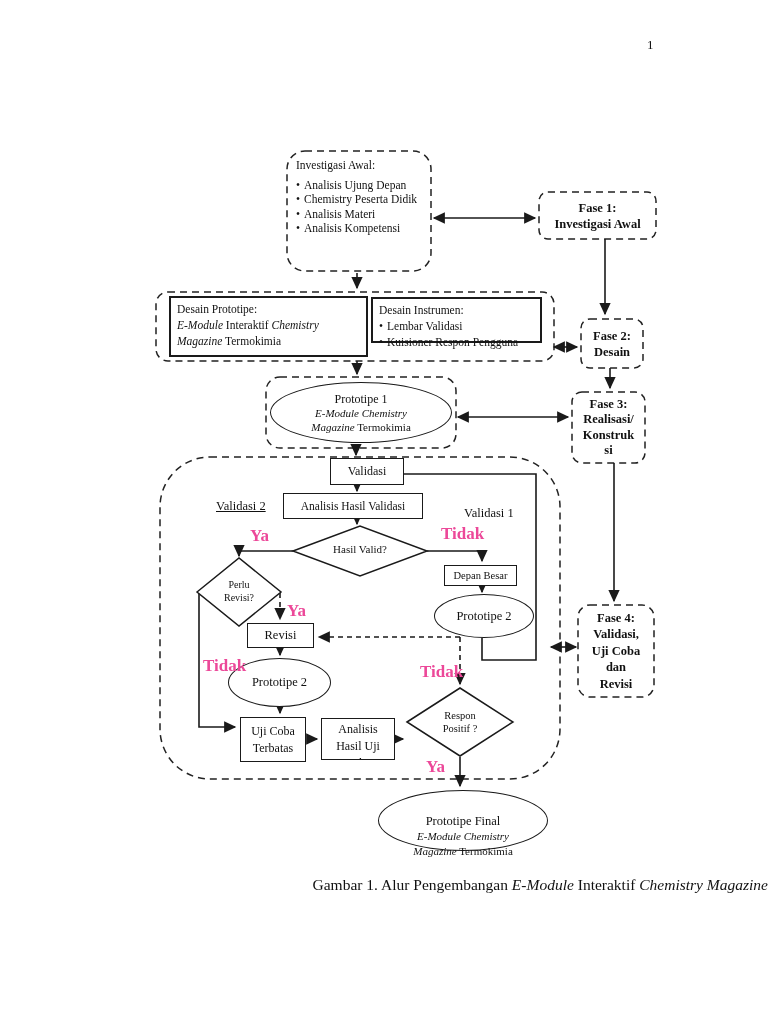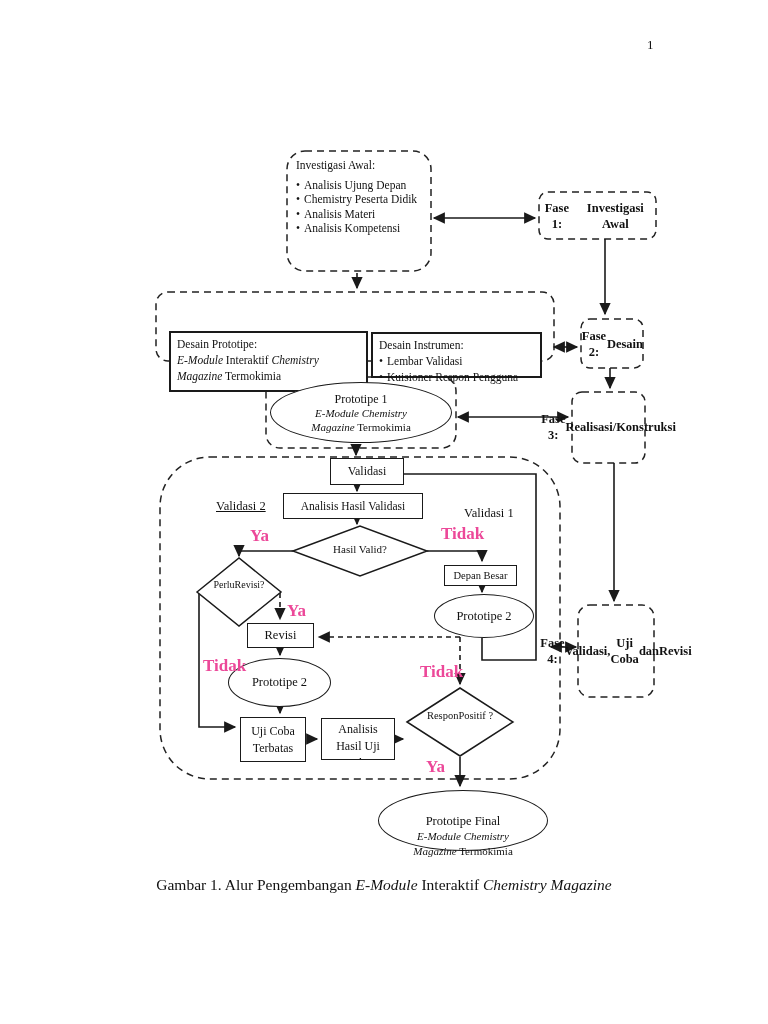--- a/index.html
+++ b/index.html
@@ -3,35 +3,35 @@
 <meta charset="utf-8">
 <style>
   html,body{margin:0;padding:0;background:#ffffff;}
   body{width:768px;height:1024px;overflow:hidden;position:relative;
        font-family:"Liberation Serif", serif;color:#111;}
   #page{position:absolute;left:0;top:0;width:768px;height:1024px;background:#fff;}
   .abs{position:absolute;box-sizing:border-box;}
   svg{position:absolute;left:0;top:0;}
   
   .box{position:absolute;box-sizing:border-box;background:#fff;border:1.6px solid #1a1a1a;}
-  .thick{border-width:2px;margin-top:35px;}
+  .thick{border-width:2px;}
   .ellipse{position:absolute;box-sizing:border-box;background:#fff;border:1.5px solid #1a1a1a;
            border-radius:50%;display:flex;flex-direction:column;justify-content:center;
            align-items:center;text-align:center;}
   .center{display:flex;flex-direction:column;justify-content:center;align-items:center;text-align:center;}
   
   .ghost{position:absolute;box-sizing:border-box;background:transparent;display:flex;
-         flex-direction:row;justify-content:center;align-items:center;text-align:center;}
+         flex-direction:column;justify-content:center;align-items:center;text-align:center;}
   .fase{font-weight:bold;font-size:12.5px;line-height:16px;}
   .small{font-size:11.5px;line-height:14.5px;}
   .it{font-style:italic;}
   .u{text-decoration:underline;}
   .red{position:absolute;color:#ec4899;font-weight:bold;font-size:17px;line-height:13px;}
   .row{display:flex;gap:4px;align-items:flex-start;}
-  .caption{position:absolute;left:0;right:0;text-align:center;font-size:15.5px;line-height:27px;}
+  .caption{position:absolute;left:0;right:0;text-align:right;font-size:15.5px;line-height:27px;}
   i{font-style:italic;}
 </style>
 </head>
 <body>
 
 <div id="page">
 
   <svg width="768" height="1024" viewBox="0 0 768 1024">
     <defs>
       <marker id="arr" viewBox="0 0 10 10" refX="8.5" refY="5" markerWidth="8" markerHeight="8" orient="auto-start-reverse">

